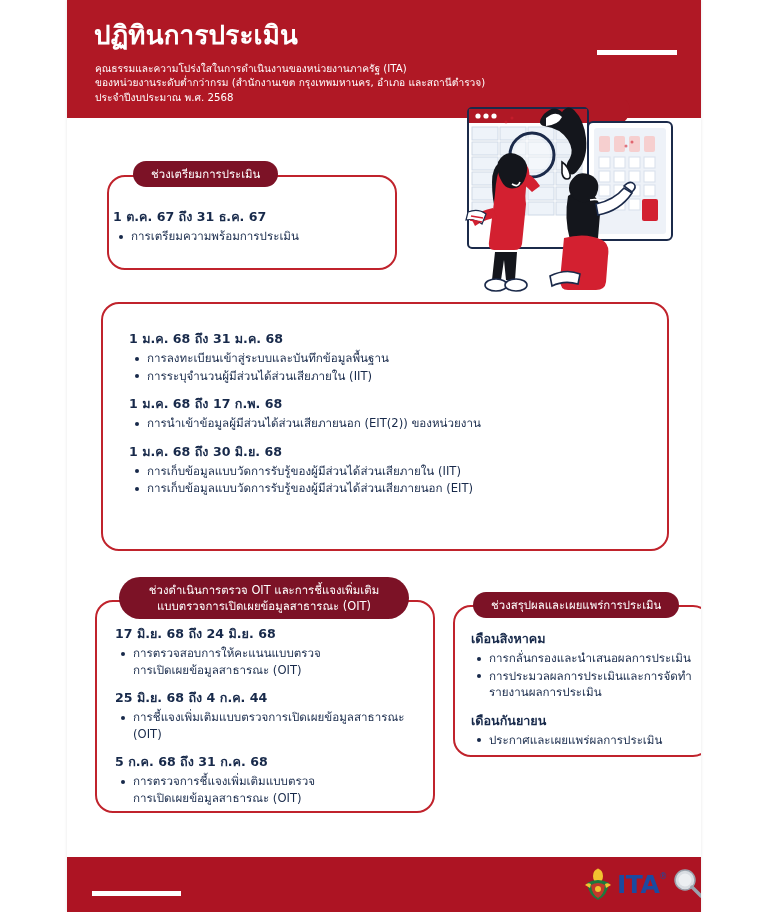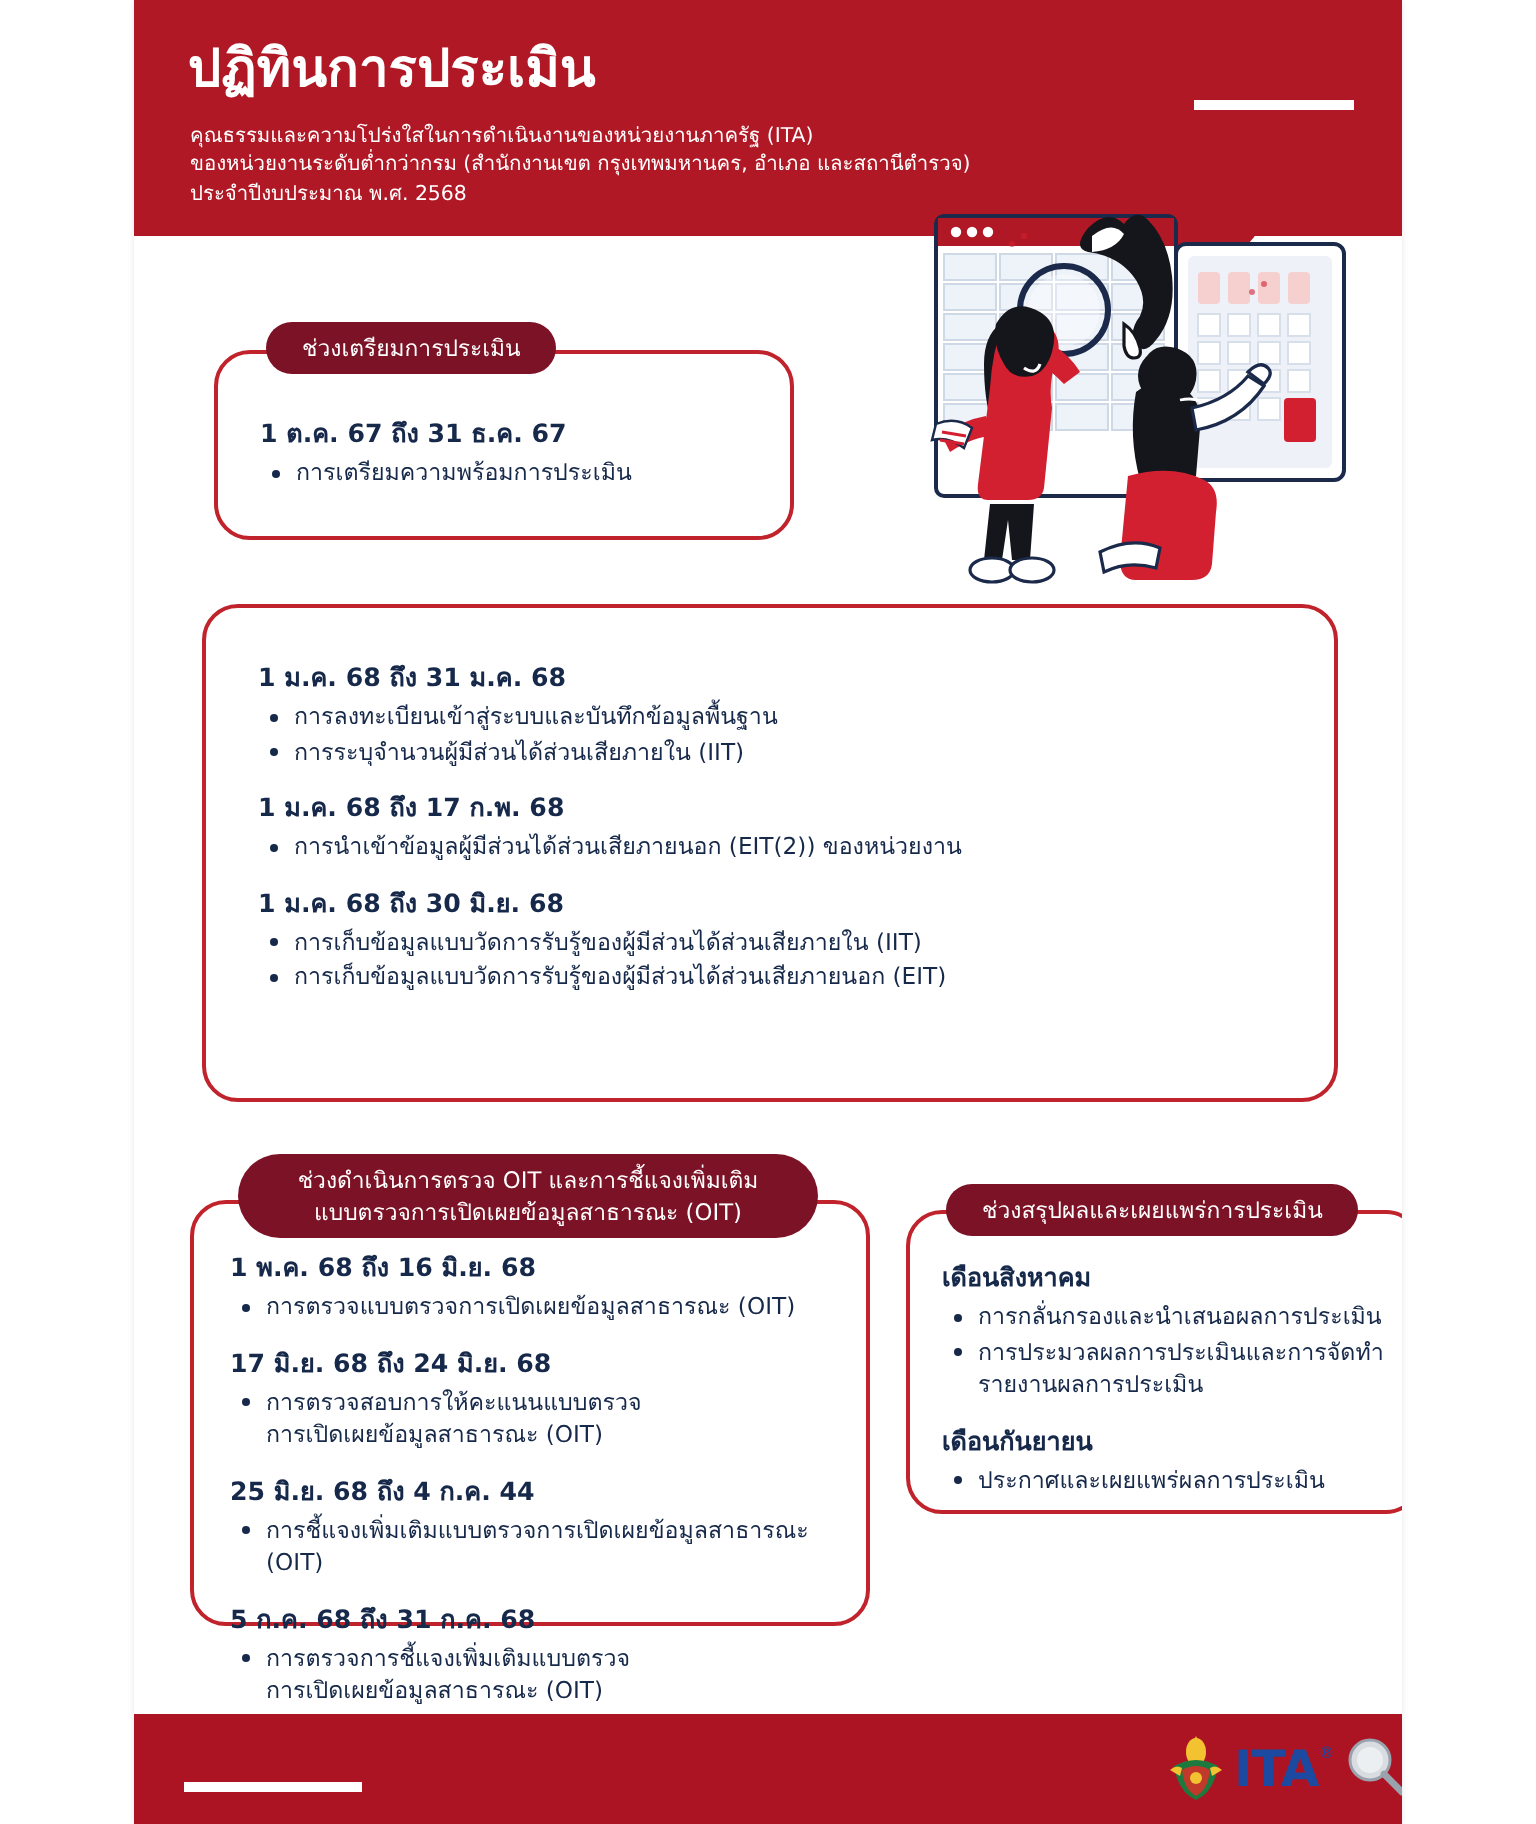--- a/index.html
+++ b/index.html
@@ -313,21 +313,21 @@
         <circle cx="186" cy="46" r="1.5"></circle>
           <circle cx="192" cy="42" r="1.5"></circle>
       </g>
     </g>
   </svg>
 
   <div class="card" id="card-prep"></div>
   <div class="pill" id="pill-prep">
     <span>ช่วงเตรียมการประเมิน</span>
   </div>
-  <div class="card-body" id="body-prep" style="position:absolute;left:41px;width:340px;top:208px;padding:0 22px;">
+  <div class="card-body" id="body-prep" style="position:absolute;left:24px;width:340px;top:208px;padding:0 22px;">
     <div class="grp">
       <div class="grp-date">1 ต.ค. 67 ถึง 31 ธ.ค. 67</div>
       <ul>
         <li>การเตรียมความพร้อมการประเมิน</li>
       </ul>
     </div>
   </div>
 
   <div class="card" id="card-exec"></div>
   <div class="card-body" style="position:absolute;left:34px;width:568px;top:330px;padding:0 28px;">
@@ -352,26 +352,20 @@
       </ul>
     </div>
   </div>
 
   <div class="card" id="card-oit"></div>
   <div class="pill" id="pill-oit">
     <span>ช่วงดำเนินการตรวจ OIT และการชี้แจงเพิ่มเติม</span>
     <span>แบบตรวจการเปิดเผยข้อมูลสาธารณะ (OIT)</span>
   </div>
   <div class="card-body" style="position:absolute;left:28px;width:340px;top:625px;padding:0 20px;">
-    <div class="grp">
-      <div class="grp-date">1 พ.ค. 68 ถึง 16 มิ.ย. 68</div>
-      <ul>
-        <li>การตรวจแบบตรวจการเปิดเผยข้อมูลสาธารณะ (OIT)</li>
-      </ul>
-    </div>
     <div class="grp">
       <div class="grp-date">17 มิ.ย. 68 ถึง 24 มิ.ย. 68</div>
       <ul>
         <li>การตรวจสอบการให้คะแนนแบบตรวจ
 การเปิดเผยข้อมูลสาธารณะ (OIT)</li>
       </ul>
     </div>
     <div class="grp">
       <div class="grp-date">25 มิ.ย. 68 ถึง 4 ก.ค. 44</div>
       <ul>

